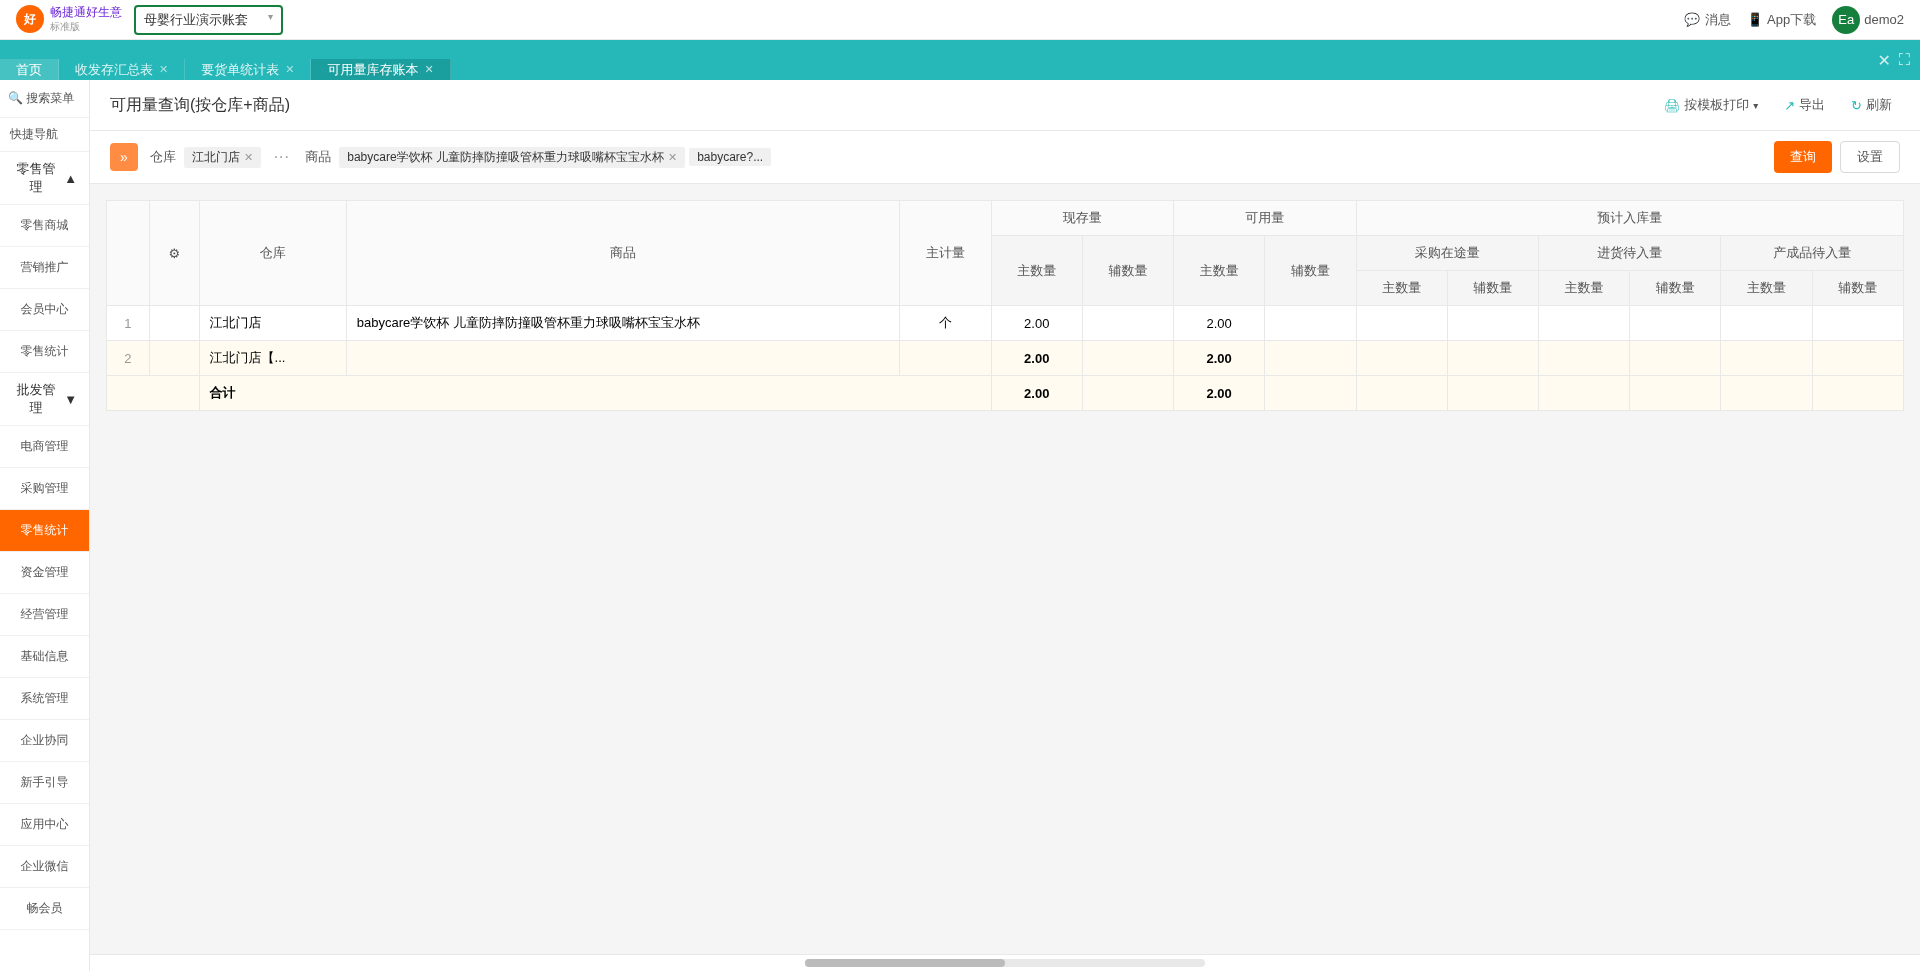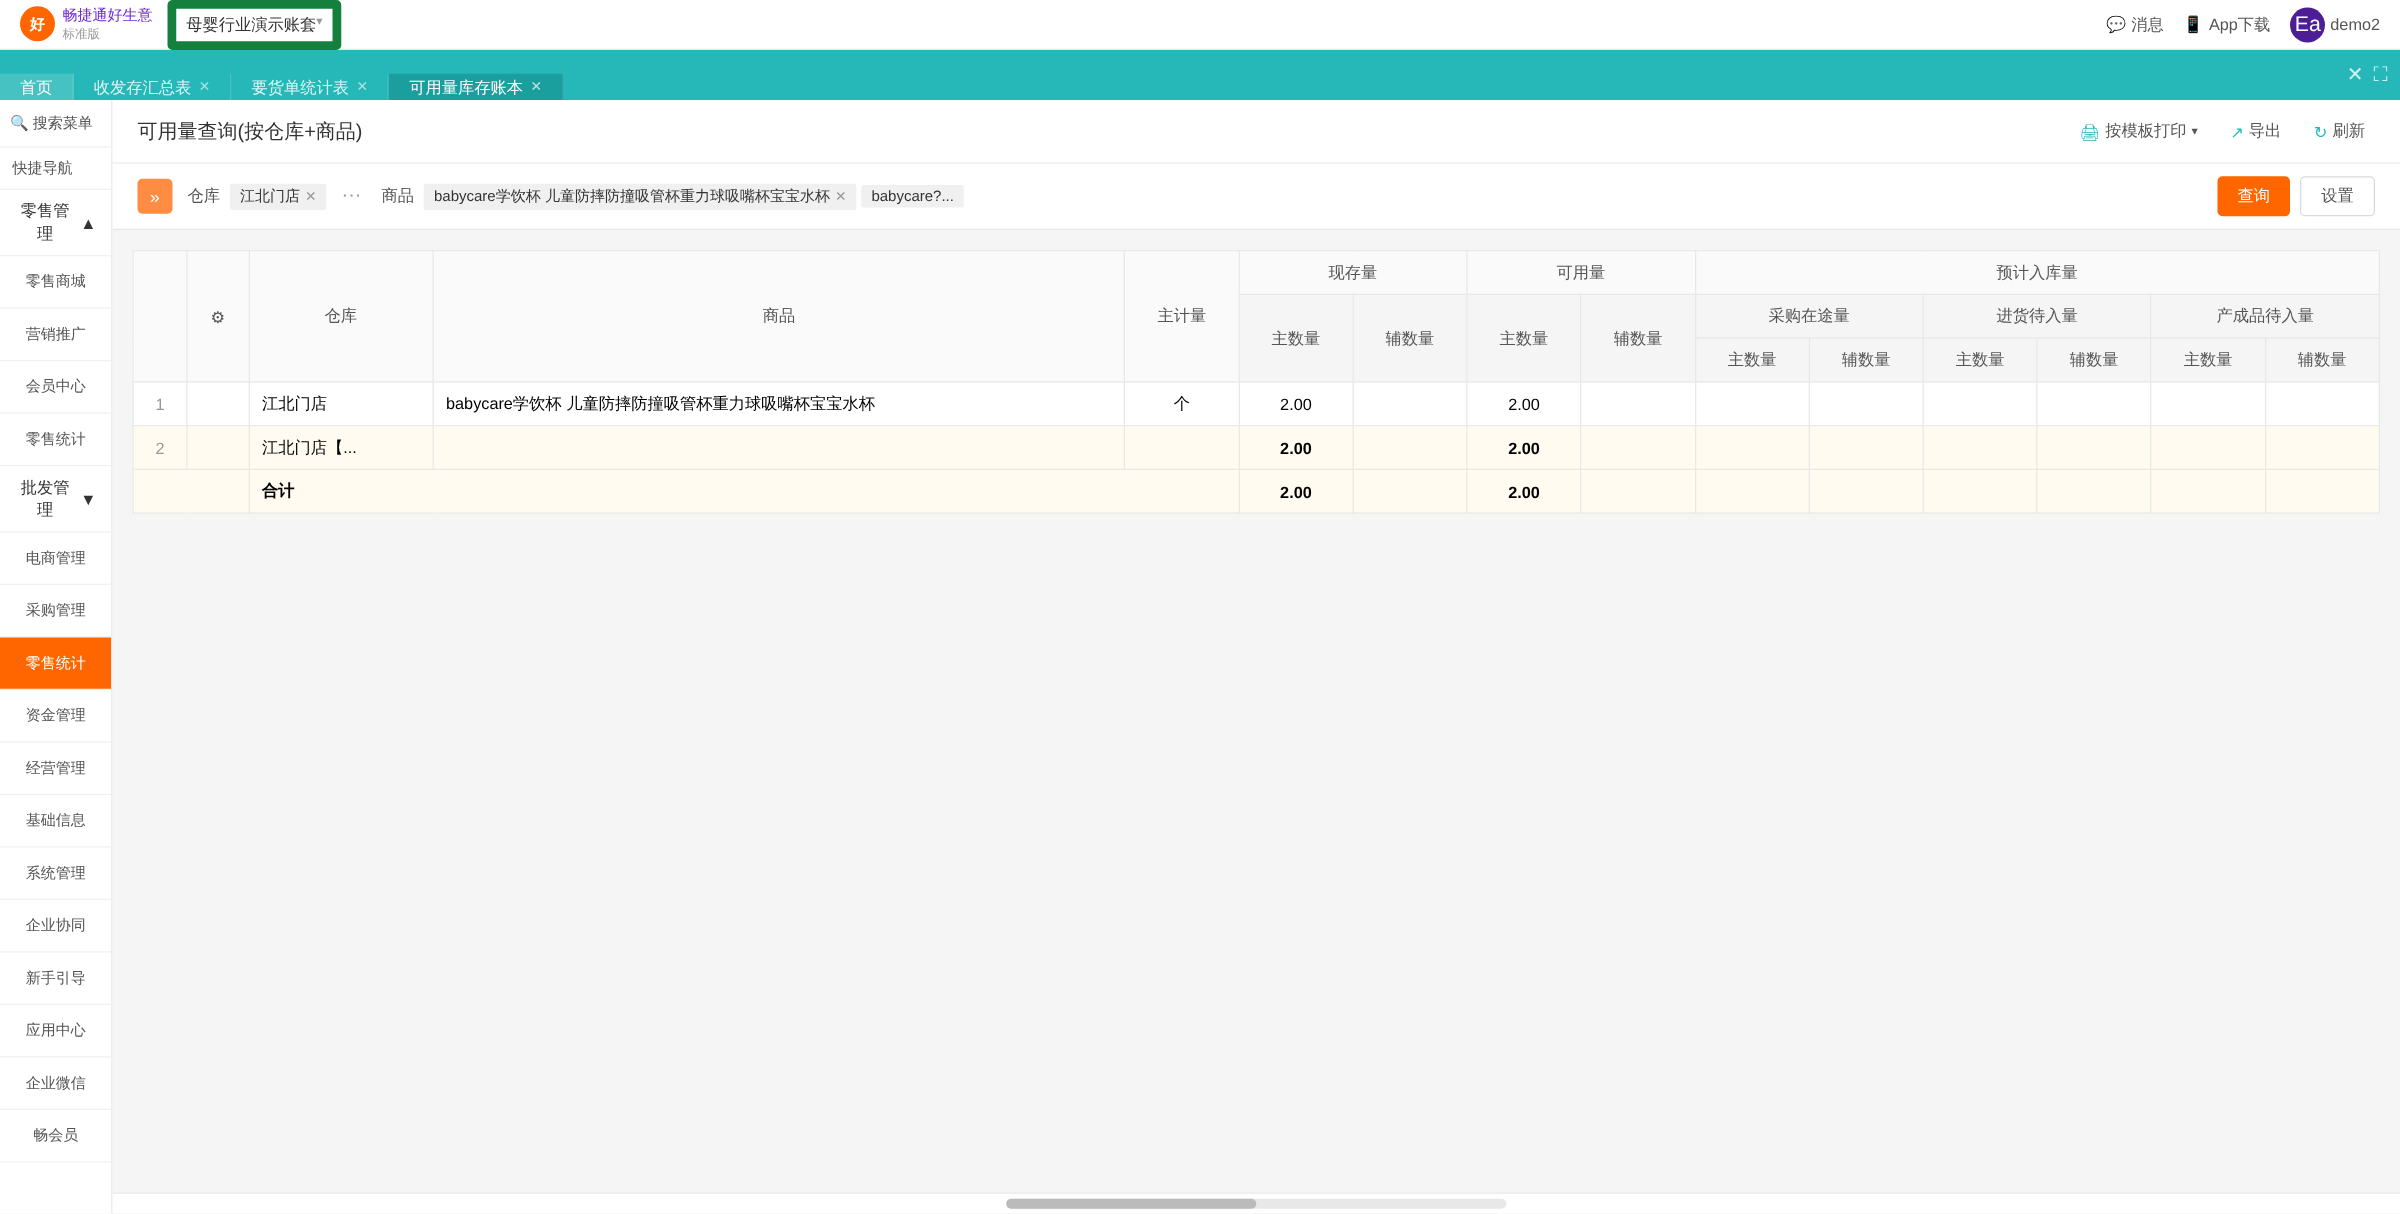--- a/index.html
+++ b/index.html
@@ -14,25 +14,25 @@
       justify-content: space-between;
       padding: 0 16px;
       border-bottom: 1px solid #e8e8e8;
       flex-shrink: 0;
     }
     .top-bar-left { display: flex; align-items: center; gap: 12px; }
     .logo-area { display: flex; align-items: center; gap: 6px; }
     .logo-icon { width: 28px; height: 28px; background: #ff6600; border-radius: 50%; display: flex; align-items: center; justify-content: center; color: white; font-size: 12px; font-weight: bold; }
     .logo-text { font-size: 12px; color: #6d28d9; line-height: 1.2; }
     .logo-sub { font-size: 10px; color: #999; }
-    .company-selector { display: flex; align-items: flex-start; gap: 0; font-size: 13px; color: #333; cursor: pointer; padding: 4px 8px; border: 7px solid #15803d; border-radius: 4px; background: #fff; }
+    .company-selector { display: flex; align-items: flex-start; gap: 20px; font-size: 13px; color: #333; cursor: pointer; padding: 4px 8px; border: 2px solid #15803d; border-radius: 4px; background: #fff; }
     .company-selector .arrow { color: #999; font-size: 10px; }
     .top-bar-right { display: flex; align-items: center; gap: 16px; }
     .top-right-item { display: flex; align-items: center; gap: 4px; font-size: 13px; color: #555; cursor: pointer; }
-    .avatar { width: 28px; height: 28px; border-radius: 50%; background: #4c1d95; display: flex; align-items: center; justify-content: center; color: white; font-size: 17px; text-align: center; }
+    .avatar { width: 28px; height: 28px; border-radius: 50%; background: #15803d; display: flex; align-items: center; justify-content: center; color: white; font-size: 13px; text-align: center; }
 
     
     .nav-tabs {
       height: 40px;
       background: #26b8b8;
       display: flex;
       align-items: stretch;
       flex-shrink: 0;
       padding: 0;
     }

